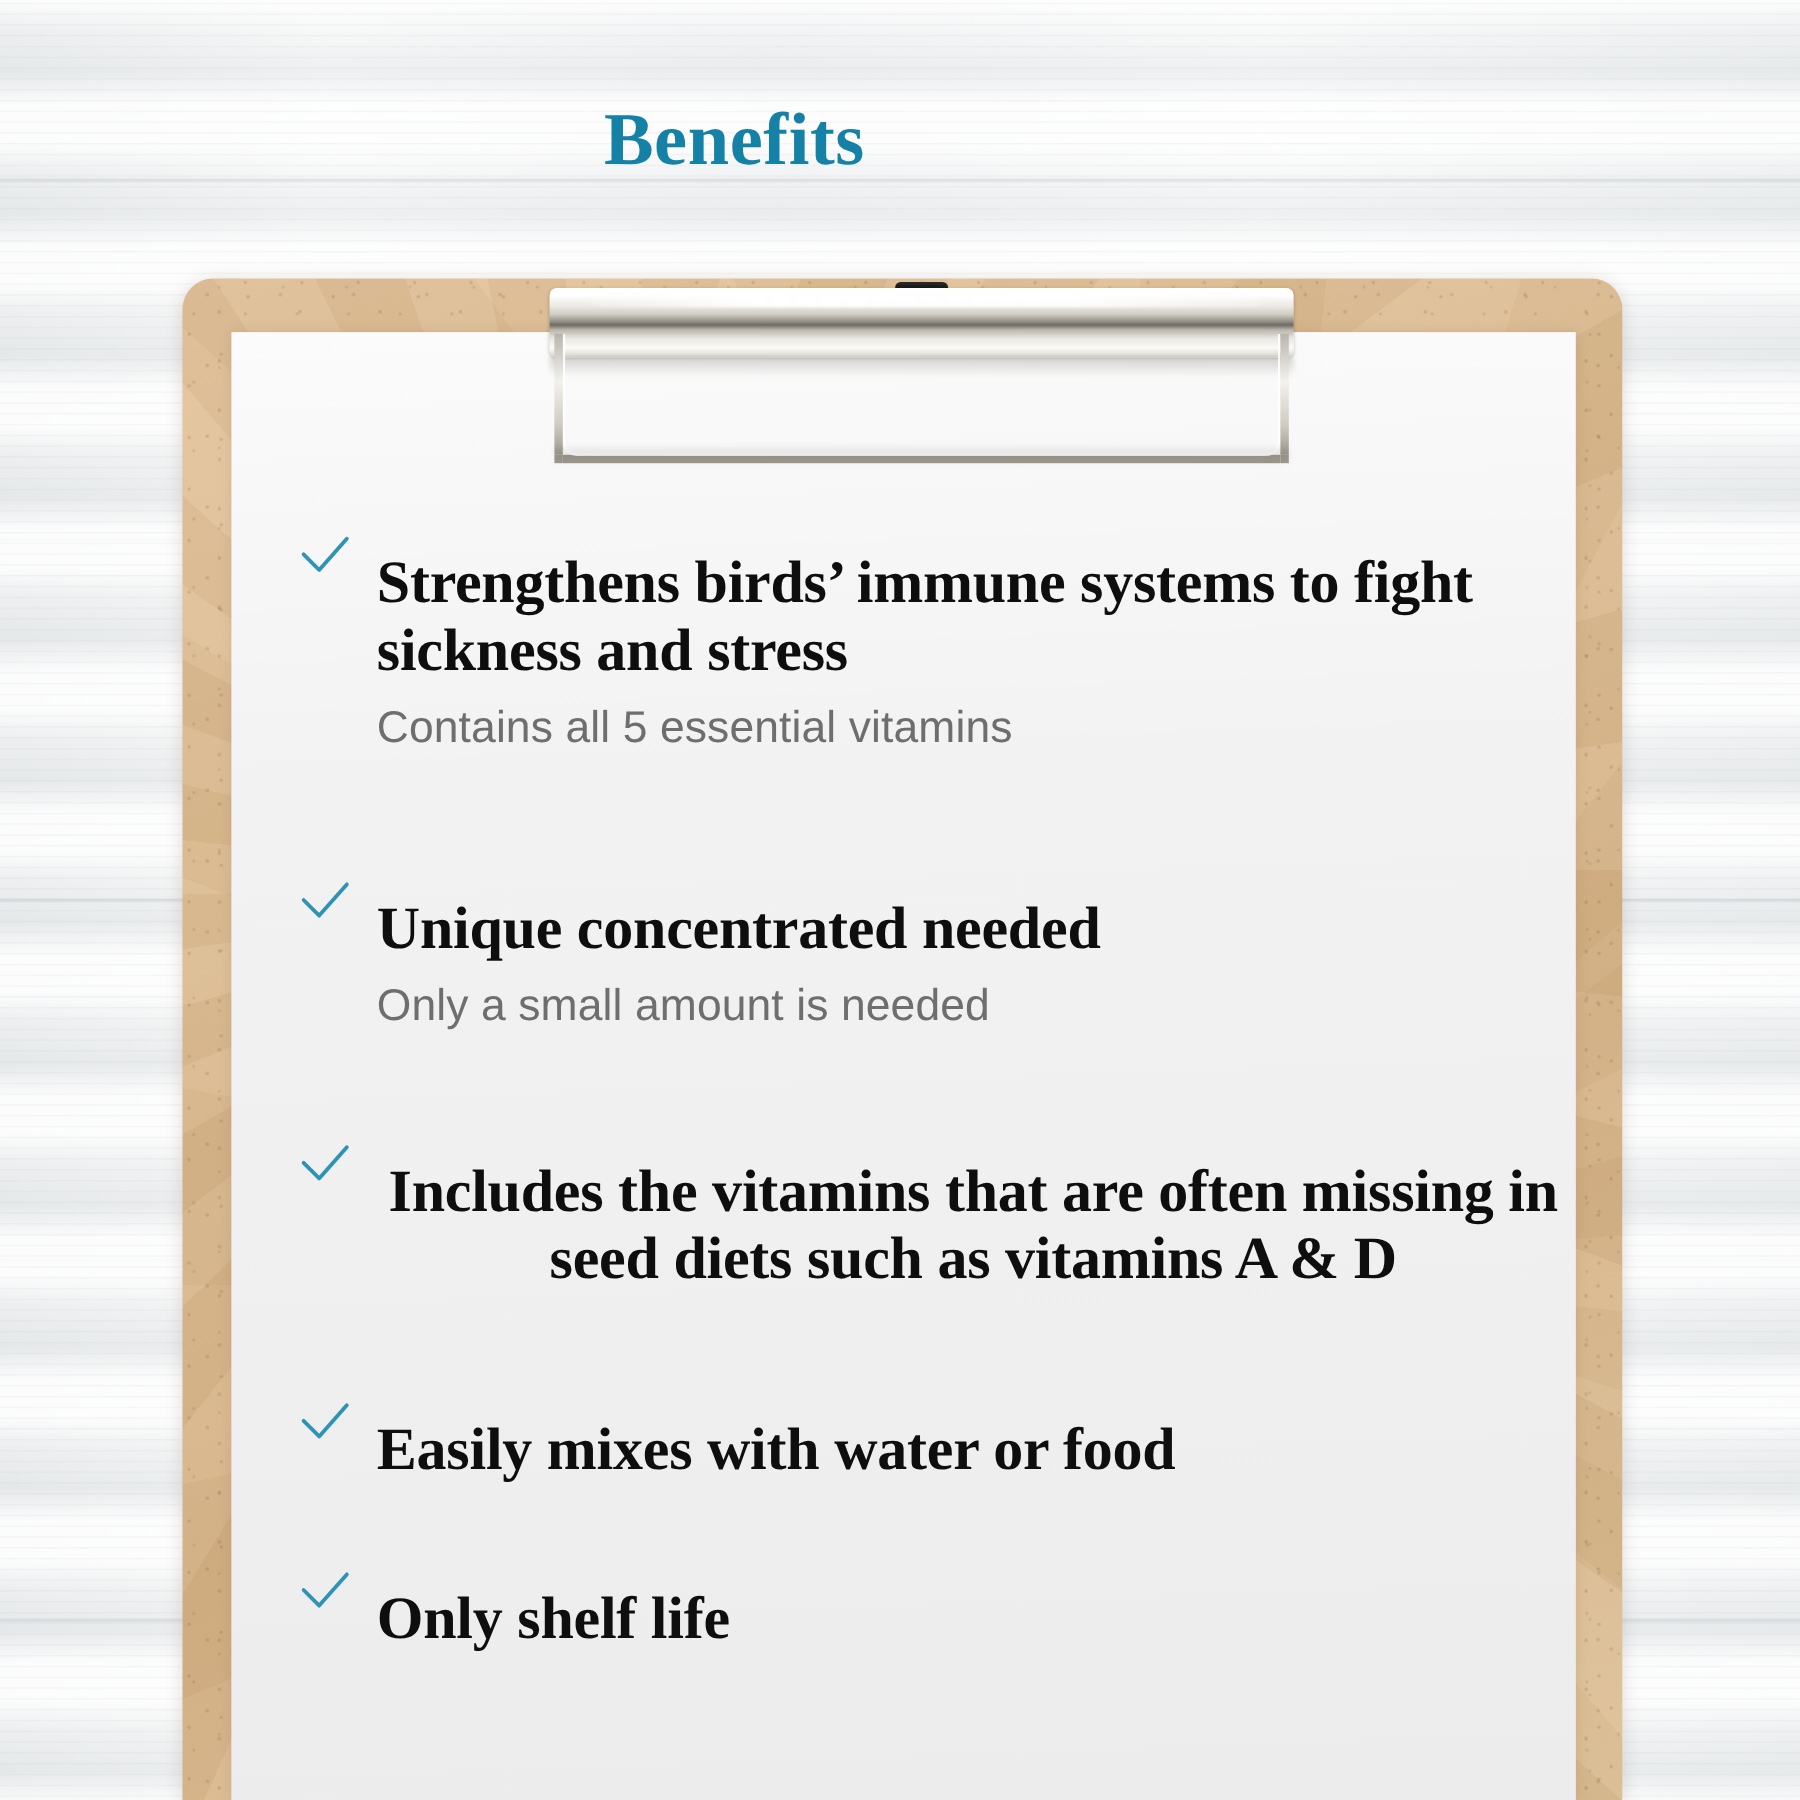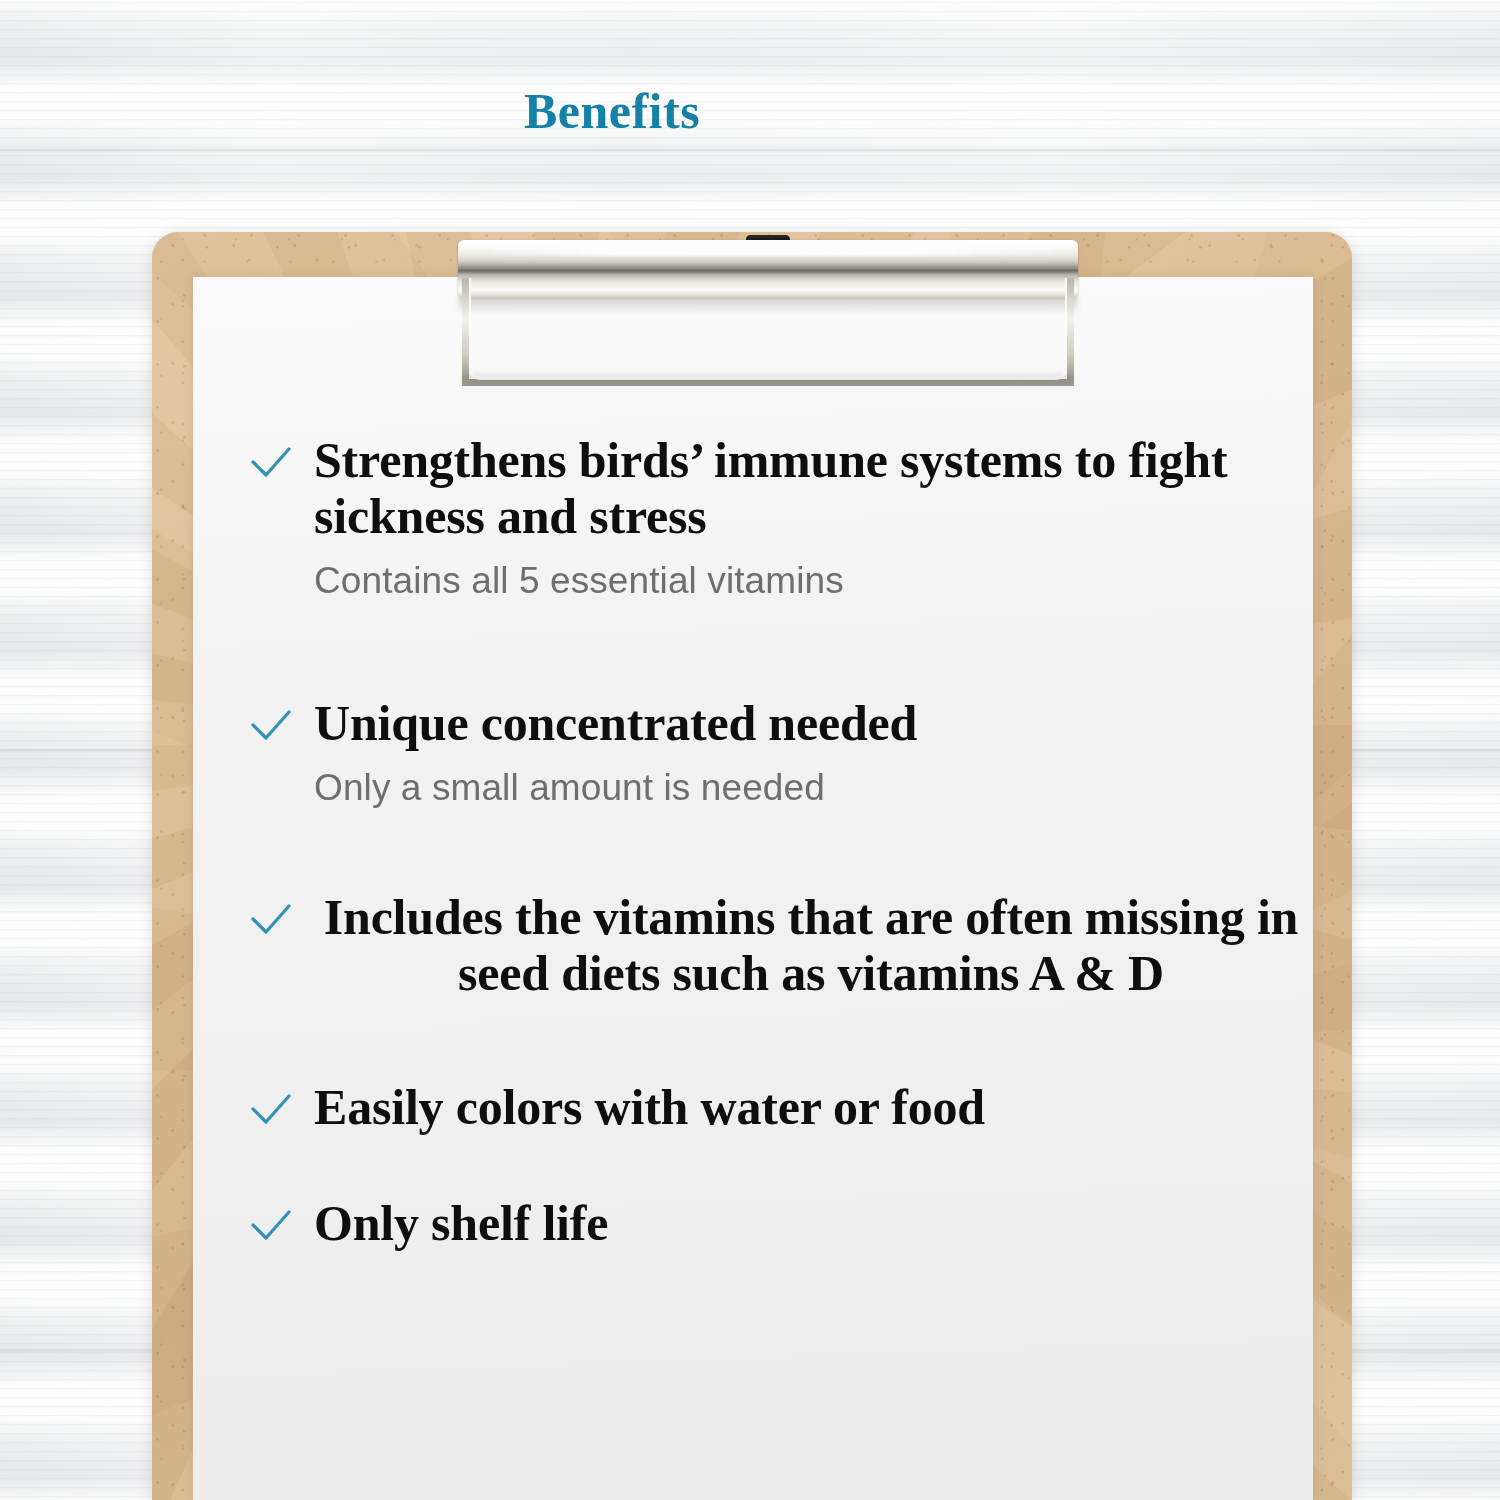--- a/index.html
+++ b/index.html
@@ -42,21 +42,21 @@
 
   
   .title {
     position: absolute;
     top: 86px;
     left: 0;
     width: 1224px;
     text-align: center;
     font-family: "Liberation Serif", serif;
     font-weight: bold;
-    font-size: 50px;
+    font-size: 62px;
     line-height: 1;
     letter-spacing: 0.5px;
     color: #1681a6;
   }
 
   
   .clipboard {
     position: absolute;
     left: 152px;
     top: 232px;
@@ -207,21 +207,21 @@
     align-items: flex-start;
   }
   .check {
     flex: 0 0 auto;
     width: 46px;
     height: 46px;
     margin-top: 9px;
     margin-right: 20px;
   }
   .check svg { display: block; width: 46px; height: 46px; }
-  .benefit-body { flex: 1 1 auto; min-width: 0; }
+  .benefit-body { flex: 1 1 auto; min-width: 0; margin-top: 25px; }
   .benefit-title {
     font-family: "Liberation Serif", serif;
     font-weight: bold;
     font-size: 50px;
     line-height: 1.12;
     color: #0e0e0e;
     letter-spacing: -0.2px;
   }
   .benefit-sub {
     font-family: "Liberation Sans", sans-serif;
@@ -290,21 +290,21 @@
           <div class="benefit-title">Includes the vitamins that are often missing in seed diets such as vitamins A &amp; D</div>
         </div>
       </div>
       <div class="benefit" style="margin-top: 78px;">
         <span class="check">
           <svg viewBox="0 0 46 46" xmlns="http://www.w3.org/2000/svg">
             <path d="M5 21 L18 34 L41 8" fill="none" stroke="#2f93b5" stroke-width="3.2" stroke-linecap="round" stroke-linejoin="round"></path>
           </svg>
         </span>
         <div class="benefit-body">
-          <div class="benefit-title">Easily colors with water or food</div>
+          <div class="benefit-title">Easily mixes with water or food</div>
         </div>
       </div>
       <div class="benefit" style="margin-top: 60px;">
         <span class="check">
           <svg viewBox="0 0 46 46" xmlns="http://www.w3.org/2000/svg">
             <path d="M5 21 L18 34 L41 8" fill="none" stroke="#2f93b5" stroke-width="3.2" stroke-linecap="round" stroke-linejoin="round"></path>
           </svg>
         </span>
         <div class="benefit-body">
           <div class="benefit-title">Only shelf life</div>

